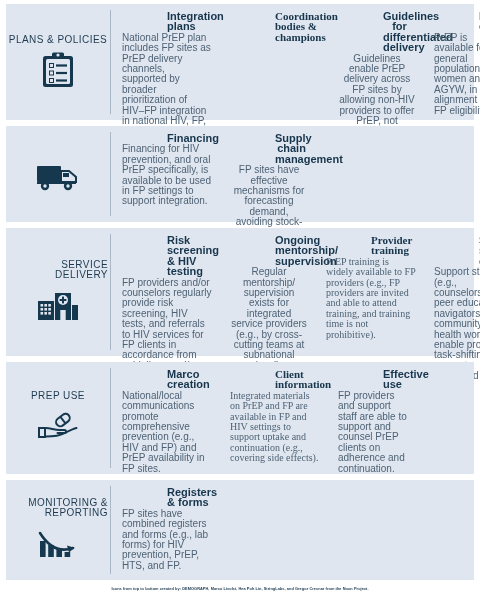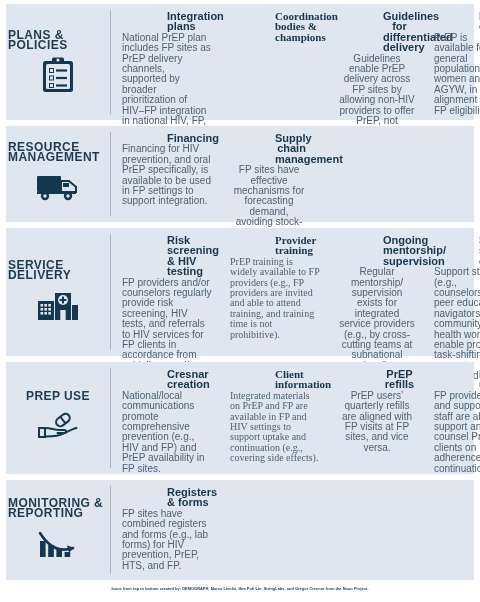--- a/index.html
+++ b/index.html
@@ -32,25 +32,25 @@
     width: 104px;
     flex: 0 0 104px;
     position: relative;
     display: flex;
     flex-direction: column;
     align-items: center;
     justify-content: center;
     padding: 4px 2px;
   }
   .cat-label {
-    font-size: 12px;
-    font-weight: bold;
+    font-size: 10px;
+    font-weight: normal;
     letter-spacing: 0.45px;
     color: #1d3a50;
-    text-align: left;
+    text-align: right;
     line-height: 10px;
     text-transform: uppercase;
   }
   .cat-icon {
     margin-top: 5px;
     width: 44px;
     height: 40px;
     display: flex;
     align-items: center;
     justify-content: center;
@@ -156,21 +156,20 @@
       </div>
       <div class="card c4">
         <div class="card-title">Eligibility criteria</div>
         <div class="card-body">PrEP is available for general population women and AGYW, in alignment with FP eligibility.</div>
       </div>
     </div>
   </div>
 
   <div class="row" id="row-resource">
     <div class="cat">
-      <div class="cat-label">RESOURCE MANAGEMENT</div>
       <div class="cat-icon">
         <svg width="44" height="30" viewBox="0 0 44 30">
           <rect x="1" y="4" width="24" height="16" rx="1" class="icon-dark"></rect>
           <path d="M25 9 h8 l7 6 v5 h-15 z" fill="none" stroke="#15384f" stroke-width="2"></path>
           <rect x="27" y="11" width="6" height="4" fill="#15384f"></rect>
           <rect x="1" y="20" width="39" height="2" class="icon-dark"></rect>
           <circle cx="9" cy="24" r="4.2" class="icon-dark"></circle>
           <circle cx="9" cy="24" r="1.7" fill="#dfe6ef"></circle>
           <circle cx="32" cy="24" r="4.2" class="icon-dark"></circle>
           <circle cx="32" cy="24" r="1.7" fill="#dfe6ef"></circle>
@@ -216,27 +215,27 @@
           <rect x="35" y="16" width="6" height="15" class="icon-dark"></rect>
         </svg>
       </div>
     </div>
     <div class="divider"></div>
     <div class="cards">
       <div class="card c1">
         <div class="card-title">Risk screening &amp; HIV testing</div>
         <div class="card-body">FP providers and/or counselors regularly provide risk screening, HIV tests, and referrals to HIV services for FP clients in accordance from guidelines and/or standard operating procedures.</div>
       </div>
+      <div class="card c3">
+        <div class="card-title">Ongoing mentorship/ supervision</div>
+        <div class="card-body">Regular mentorship/ supervision exists for integrated service providers (e.g., by cross-cutting teams at subnational level).</div>
+      </div>
       <div class="card c2">
         <div class="card-title">Provider training</div>
         <div class="card-body">PrEP training is widely available to FP providers (e.g., FP providers are invited and able to attend training, and training time is not prohibitive).</div>
-      </div>
-      <div class="card c3">
-        <div class="card-title">Ongoing mentorship/ supervision</div>
-        <div class="card-body">Regular mentorship/ supervision exists for integrated service providers (e.g., by cross-cutting teams at subnational level).</div>
       </div>
       <div class="card c4">
         <div class="card-title">Support staff capacity</div>
         <div class="card-body">Support staff (e.g., counselors, peer educators, navigators, community health workers) enable provider task-shifting to support integrated service delivery.</div>
       </div>
     </div>
   </div>
 
   <div class="row" id="row-prep">
     <div class="cat">
@@ -249,30 +248,26 @@
           </g>
           <path d="M3 17 h6 v9 h-6 z" fill="none" stroke="#15384f" stroke-width="2"></path>
           <path d="M10 17 c4 0 9 2 13.5 2 h5 c2 0 2 3 0 3 h-7" fill="none" stroke="#15384f" stroke-width="2" stroke-linecap="round"></path>
           <path d="M10 25.5 c7 0 13 -0.5 18.5 -3.4 c5 -2.6 9 -4.6 12 -5.2" fill="none" stroke="#15384f" stroke-width="2" stroke-linecap="round"></path>
         </svg>
       </div>
     </div>
     <div class="divider"></div>
     <div class="cards">
       <div class="card c1">
-        <div class="card-title">Cresnar creation</div>
+        <div class="card-title">Marco creation</div>
         <div class="card-body">National/local communications promote comprehensive prevention (e.g., HIV and FP) and PrEP availability in FP sites.</div>
       </div>
       <div class="card c2">
         <div class="card-title">Client information</div>
         <div class="card-body">Integrated materials on PrEP and FP are available in FP and HIV settings to support uptake and continuation (e.g., covering side effects).</div>
-      </div>
-      <div class="card c3">
-        <div class="card-title">PrEP refills</div>
-        <div class="card-body">PrEP users’ quarterly refills are aligned with FP visits at FP sites, and vice versa.</div>
       </div>
       <div class="card c4">
         <div class="card-title">Effective use</div>
         <div class="card-body">FP providers and support staff are able to support and counsel PrEP clients on adherence and continuation.</div>
       </div>
     </div>
   </div>
 
   <div class="row" id="row-monitoring">
     <div class="cat">

